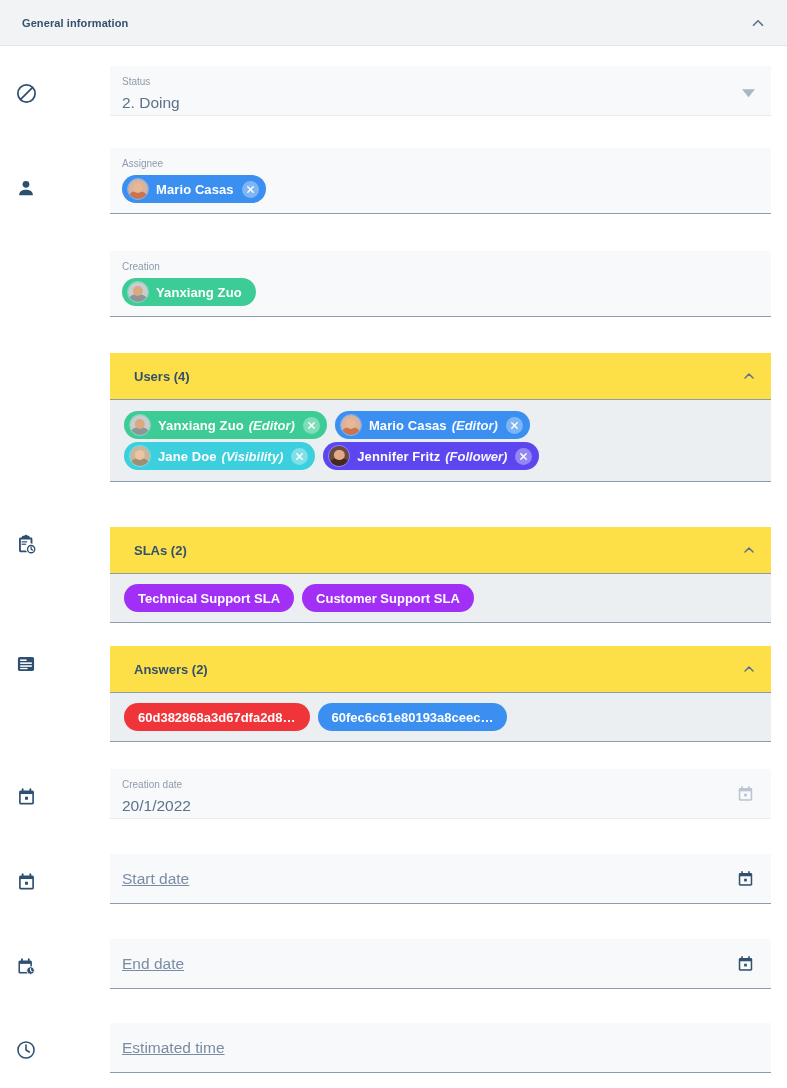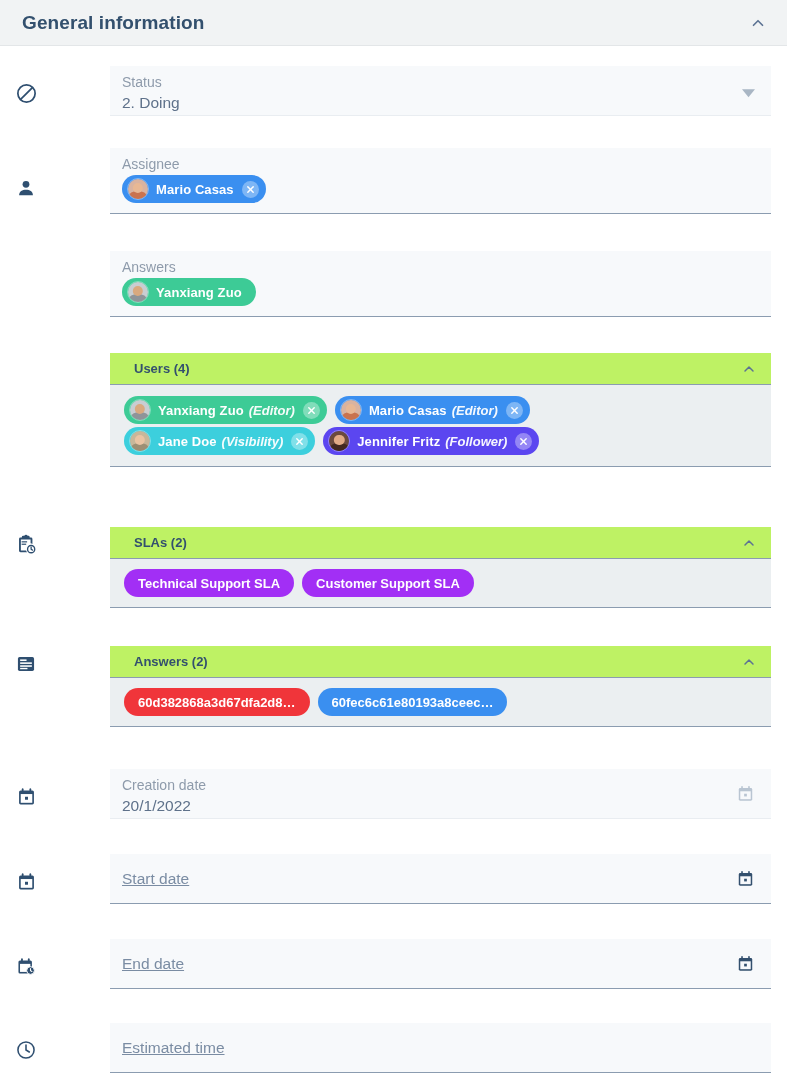--- a/index.html
+++ b/index.html
@@ -14,42 +14,42 @@
 
   
   .section-header {
     position: absolute; left: 0; top: 0; width: 787px; height: 46px;
     background: #f1f3f4;
     display: flex; align-items: center;
     padding: 0 20px 0 22px;
     border-bottom: 1px solid #e3e6e8;
   }
   .section-header .title {
-    font-size: 19px; font-weight: bold; color: #33506e;
+    font-size: 11px; font-weight: bold; color: #33506e;
     letter-spacing: .1px;
   }
   .section-header .spacer { flex: 1; }
   .chev { color: #5c7293; display: flex; align-items: center; }
 
   
   .rail-icon {
     position: absolute; left: 14px; width: 24px; height: 24px;
     color: #2f4f70; display: flex; align-items: center; justify-content: center;
   }
 
   
   .field {
     position: absolute; left: 110px; width: 661px;
     background: #f7f9fb;
     border-bottom: 1px solid #8b9cb0;
     padding: 9px 14px 0 12px;
   }
   .field.filled { border-bottom-color: #e9edf1; }
   .field .flabel {
-    font-size: 14px; color: #8e9bab; line-height: 14px; margin-bottom: 2px;
+    font-size: 10px; color: #8e9bab; line-height: 14px; margin-bottom: 2px;
   }
   .field .fvalue {
     font-size: 15.5px; color: #5e718a; line-height: 24px;
   }
   .field .fplaceholder {
     font-size: 15.5px; color: #7a8ca3; line-height: 24px; text-decoration: underline;
   }
   .field-adorn {
     position: absolute; right: 16px; display: flex; align-items: center;
     color: #33506e;
@@ -77,21 +77,21 @@
     background: rgba(255,255,255,.35);
     margin-left: 8px; margin-right: 2px;
     display: flex; align-items: center; justify-content: center;
     flex: 0 0 17px;
   }
   .chip.plain { padding: 0 14px; font-weight: bold; }
 
   
   .panel { position: absolute; left: 110px; width: 661px; }
   .panel-head {
-    height: 32px; background: #bef264;
+    height: 47px; background: #fde047;
     display: flex; align-items: center;
     padding: 0 14px 0 24px;
     border-bottom: 1px solid #8b9cb0;
   }
   .panel-head .ptitle { font-size: 13px; font-weight: bold; color: #33506e; }
   .panel-head .spacer { flex: 1; }
   .panel-body {
     background: #ebeff1;
     border-bottom: 1px solid #8b9cb0;
     padding: 8px 10px 8px 14px;
@@ -161,21 +161,21 @@
           <span class="cx">
             <svg width="9" height="9" viewBox="0 0 10 10" stroke="#ffffff" stroke-width="1.6" stroke-linecap="round">
               <line x1="2" y1="2" x2="8" y2="8"></line>
               <line x1="8" y1="2" x2="2" y2="8"></line>
             </svg>
           </span>
         </span></div>
   </div>
 
   <div class="field" style="top:251px; height:66px; padding-top:9px; border-bottom-color:#8b9cb0;">
-    <div class="flabel">Answers</div>
+    <div class="flabel">Creation</div>
     <div id="creator-chips" style="margin-top:4px"><span class="chip" style="background: rgb(61, 203, 150); padding-right: 14px;">
           <span class="avatar">
             <span class="face">
               <span class="bg" style="background:#c9cdd2"></span>
               <span class="body" style="background:#8f9499"></span>
               <span class="head" style="background:#d9a97f"></span>
             </span>
           </span>
           <span class="cname">Yanxiang Zuo</span>
         </span></div>

